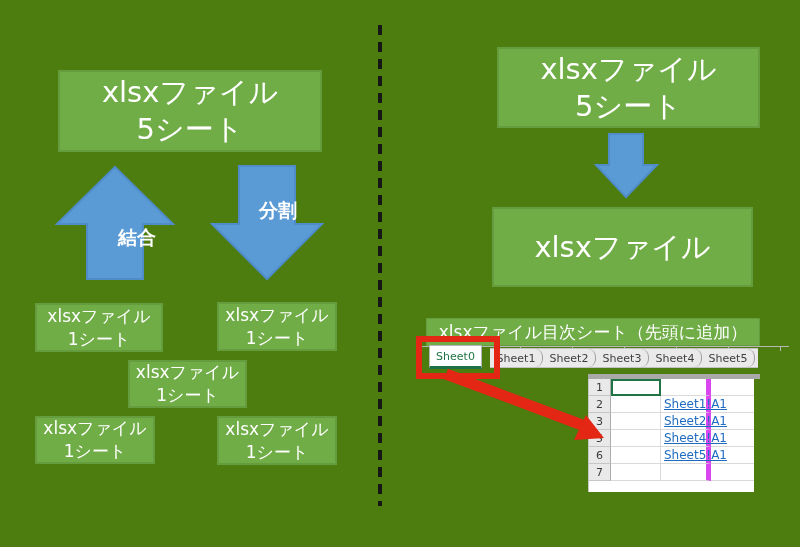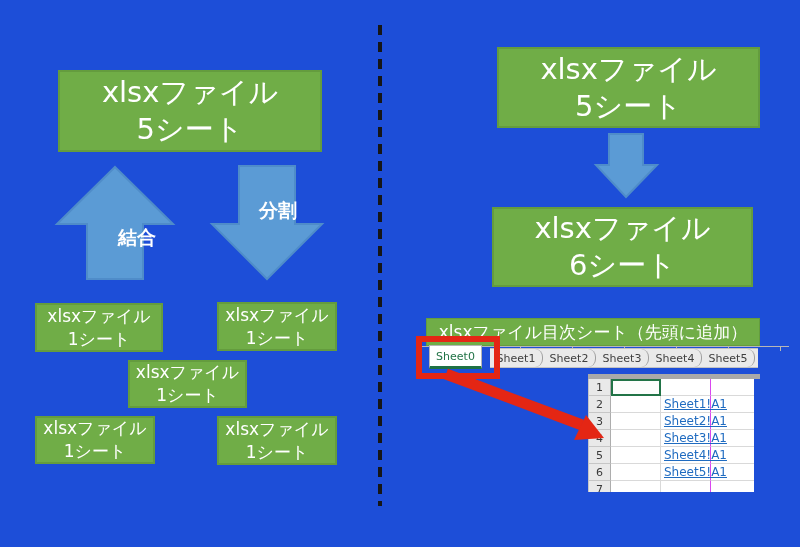--- a/index.html
+++ b/index.html
@@ -1,17 +1,17 @@
 <!DOCTYPE html>
 <html><head>
 <meta charset="utf-8">
 <style>
   html,body{margin:0;padding:0;background:#ffffff;}
   #canvas{
-    position:relative;width:800px;height:547px;background:#1d4ed8;overflow:hidden;
+    position:relative;width:800px;height:547px;background:#4d7c0f;overflow:hidden;
     font-family:"DejaVu Sans","Liberation Sans",sans-serif;
   }
   .abs{position:absolute;box-sizing:border-box;}
 
   
   .gbox{
     background:#70AD47;border:2px solid #649c3e;color:#ffffff;
     display:flex;flex-direction:column;align-items:center;justify-content:center;
     text-align:center;z-index:1;
   }
@@ -68,21 +68,21 @@
     left:588px;top:379px;width:166px;height:113px;overflow:hidden;z-index:2;background:#ffffff;
     border-left:1px solid #c6c6c6;
   }
   .grid-row{display:flex;height:17px;}
   .rowhead{
     width:22px;background:#e9e9e9;border-right:1px solid #adadad;border-bottom:1px solid #c6c6c6;
     color:#3a3a3a;font-size:11px;display:flex;align-items:center;justify-content:center;box-sizing:border-box;
   }
   .cell{box-sizing:border-box;border-bottom:1px solid #d9d9d9;height:100%;}
   .cellA{width:50px;border-right:1px solid #d9d9d9;}
-  .cellB{width:50px;border-right:1px solid #d946ef;display:flex;align-items:center;}
+  .cellB{width:50px;border-right:5px solid #d946ef;display:flex;align-items:center;}
   .cellC{width:43px;}
   .sheet-link{
     color:#1f6bc0;text-decoration:underline;font-size:12px;padding-left:3px;white-space:nowrap;
   }
   #cellA1-selection{
     position:absolute;left:22px;top:0;width:50px;height:17px;border:2px solid #217346;
     box-sizing:border-box;background:#fcfdfc;
   }
 </style>
 </head>
@@ -126,21 +126,20 @@
     <span>xlsxファイル</span>
     <span>1シート</span>
   </div>
 
   <div class="abs gbox big" style="left:497px;top:47px;width:263px;height:81px;">
     <span>xlsxファイル</span>
     <span>5シート</span>
   </div>
   <div class="abs gbox big" style="left:492px;top:207px;width:261px;height:80px;">
     <span>xlsxファイル</span>
-    <span>6シート</span>
   </div>
 
   <div id="index-header" class="abs">xlsxファイル目次シート（先頭に追加）</div>
 
   <div id="tab-tickline" class="abs"></div>
   <div id="tab-active" class="abs">Sheet0</div>
   <div id="tab-strip" class="abs">
     <div class="tab-gray">Sheet1</div>
     <div class="tab-gray">Sheet2</div>
     <div class="tab-gray">Sheet3</div>
@@ -166,28 +165,20 @@
     </div>
     <div class="grid-row">
       <div class="rowhead">3</div>
       <div class="cell cellA"></div>
       <div class="cell cellB">
         <span class="sheet-link">Sheet2!A1</span>
       </div>
       <div class="cell cellC"></div>
     </div>
     <div class="grid-row">
-      <div class="rowhead">4</div>
-      <div class="cell cellA"></div>
-      <div class="cell cellB">
-        <span class="sheet-link">Sheet3!A1</span>
-      </div>
-      <div class="cell cellC"></div>
-    </div>
-    <div class="grid-row">
       <div class="rowhead">5</div>
       <div class="cell cellA"></div>
       <div class="cell cellB">
         <span class="sheet-link">Sheet4!A1</span>
       </div>
       <div class="cell cellC"></div>
     </div>
     <div class="grid-row">
       <div class="rowhead">6</div>
       <div class="cell cellA"></div>

